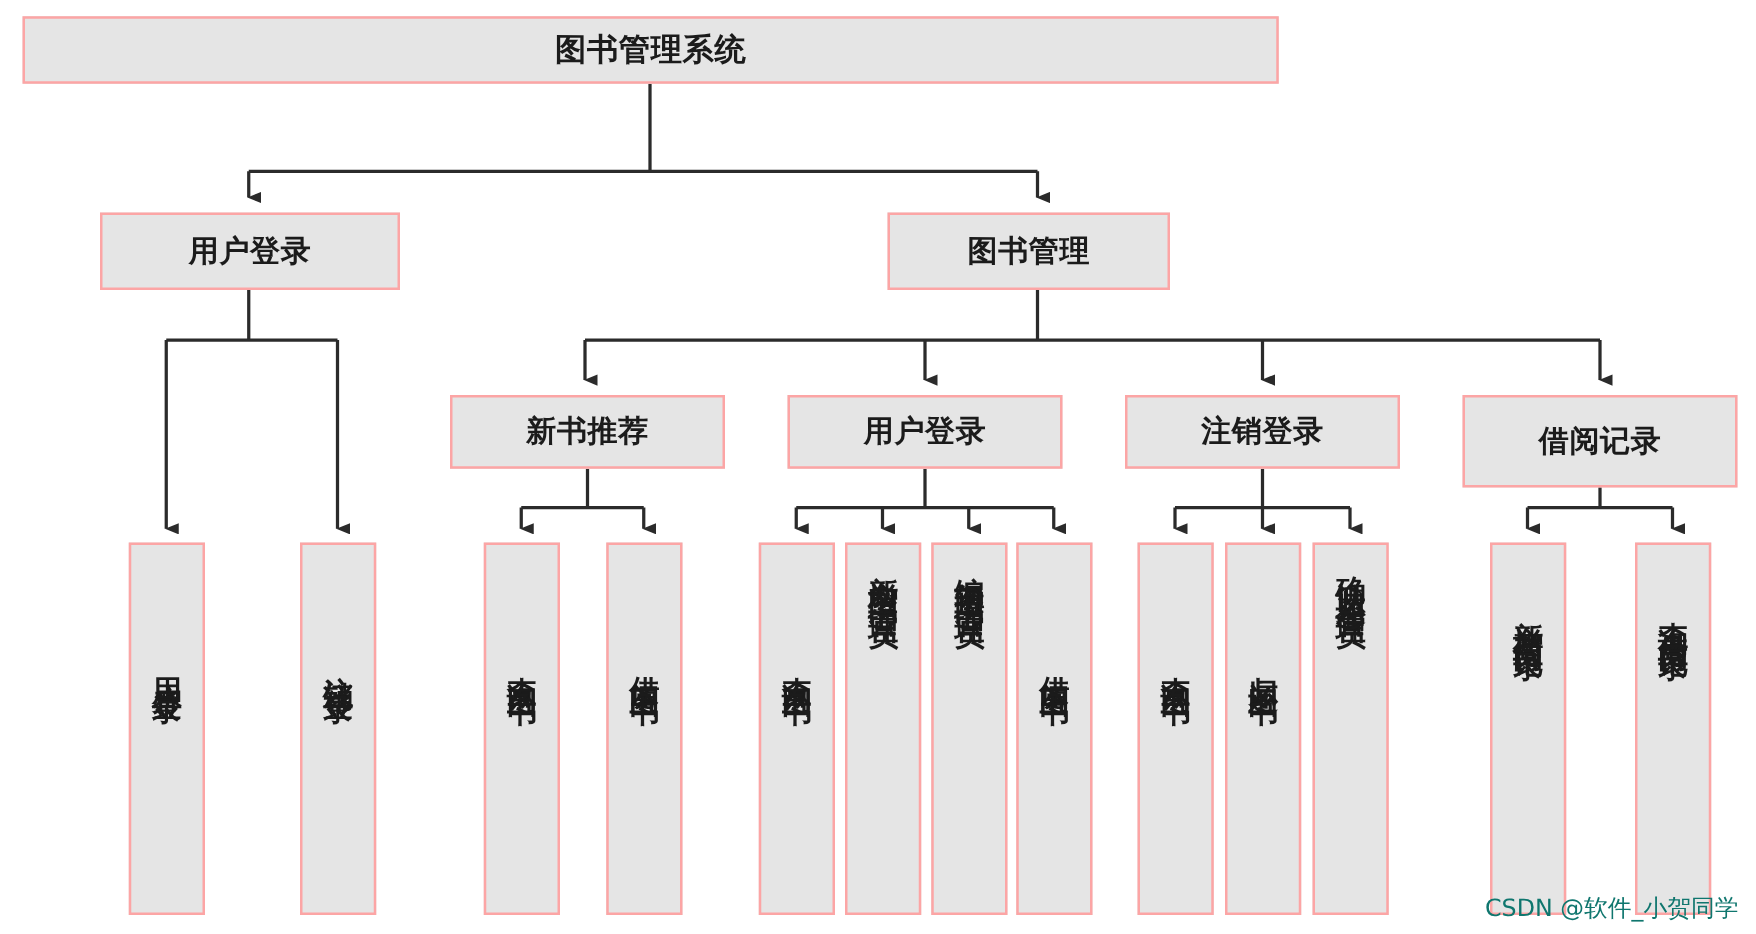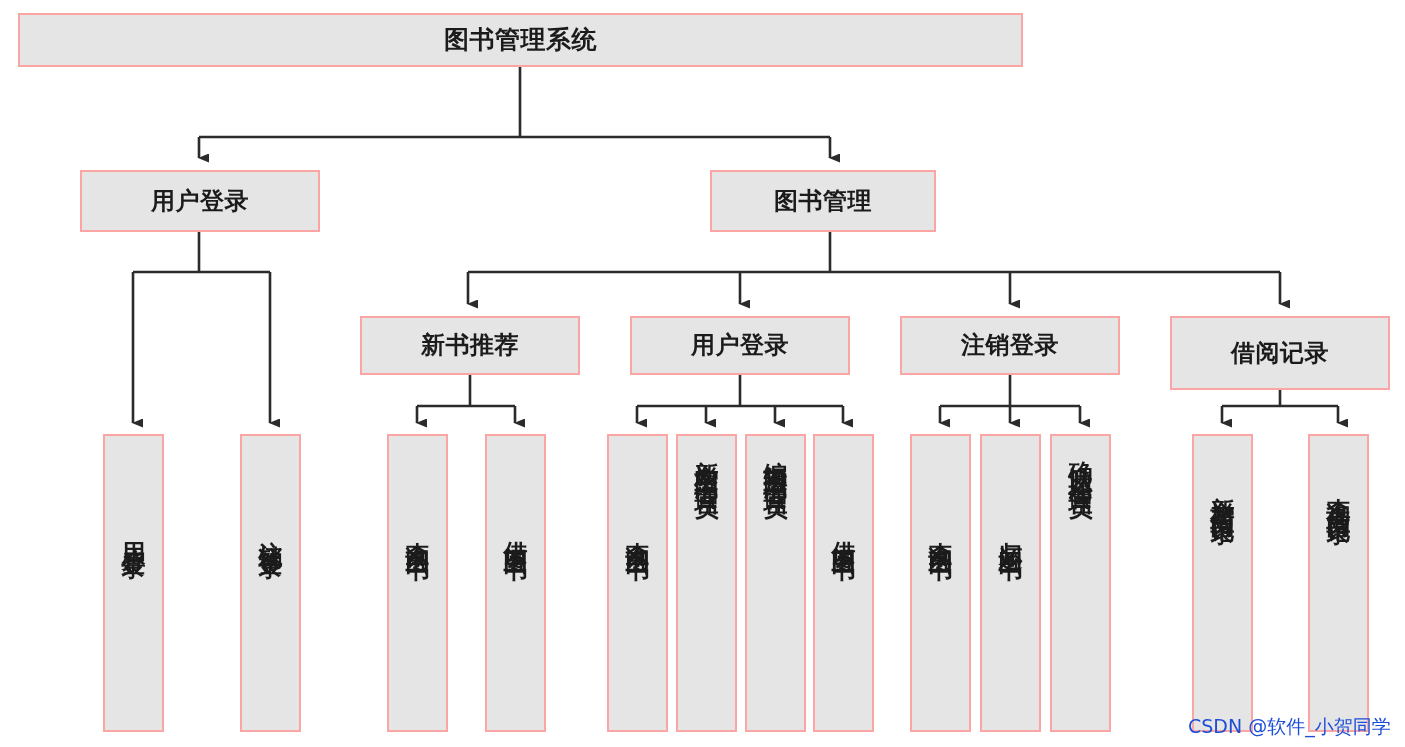--- a/index.html
+++ b/index.html
@@ -64,21 +64,21 @@
     white-space: pre-line;
   }
   .node.vert.tall-text {
     padding-top: 6px;
   }
   #watermark {
     position: absolute;
     left: 1188px;
     top: 714px;
     font-size: 19px;
-    color: #1d4ed8;
+    color: #0f766e;
     white-space: nowrap;
     z-index: 5;
     font-family: "DejaVu Sans", "Liberation Sans", sans-serif;
   }
 </style>
 </head>
 <body>
 
 <div id="diagram-root">
 

